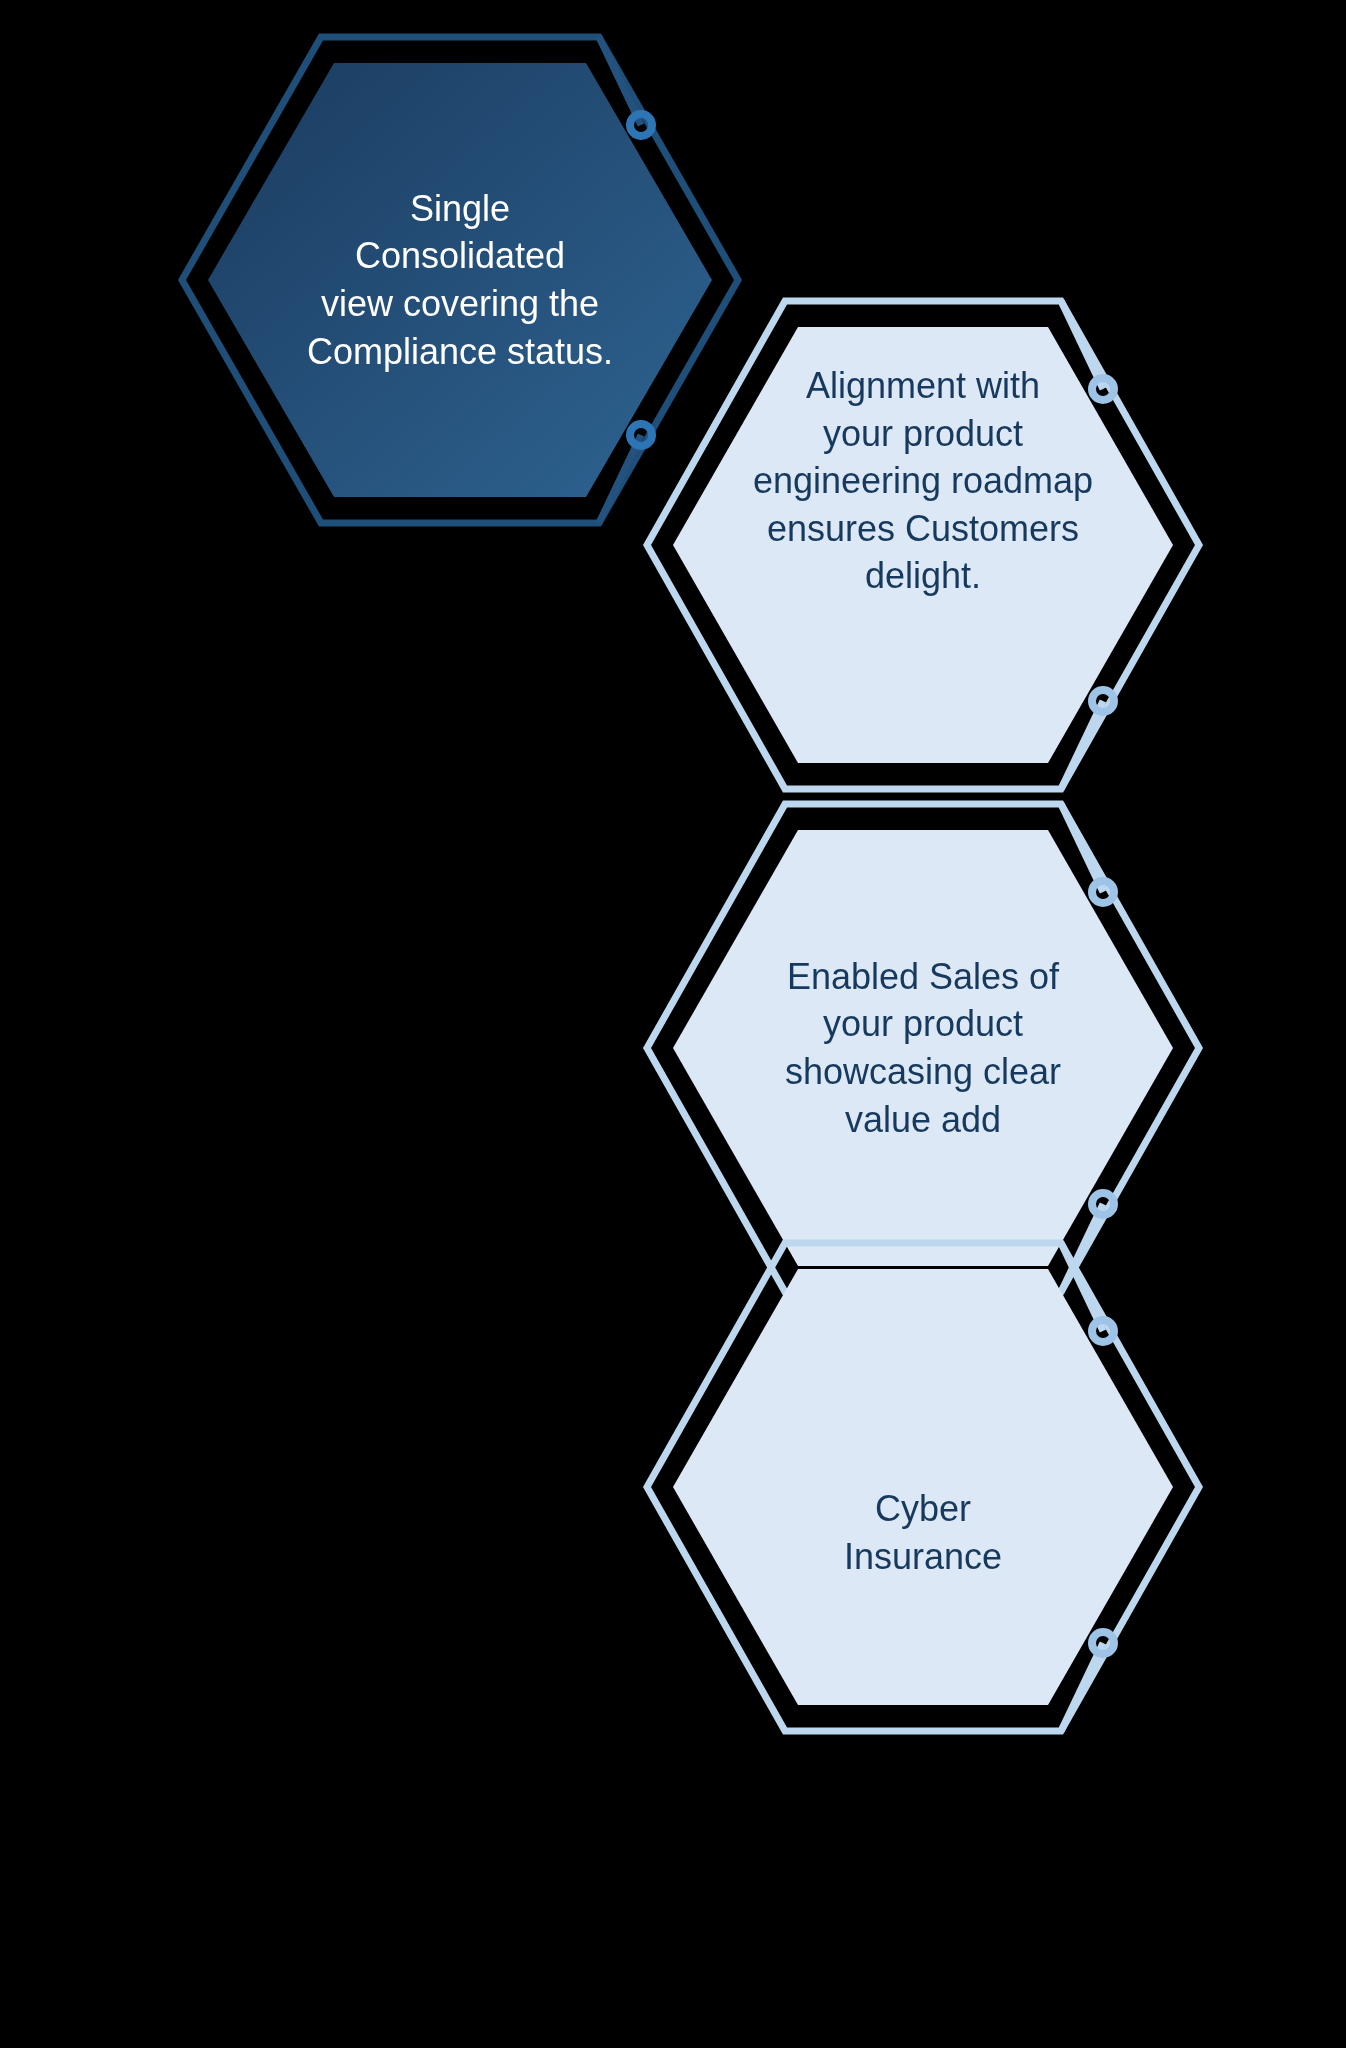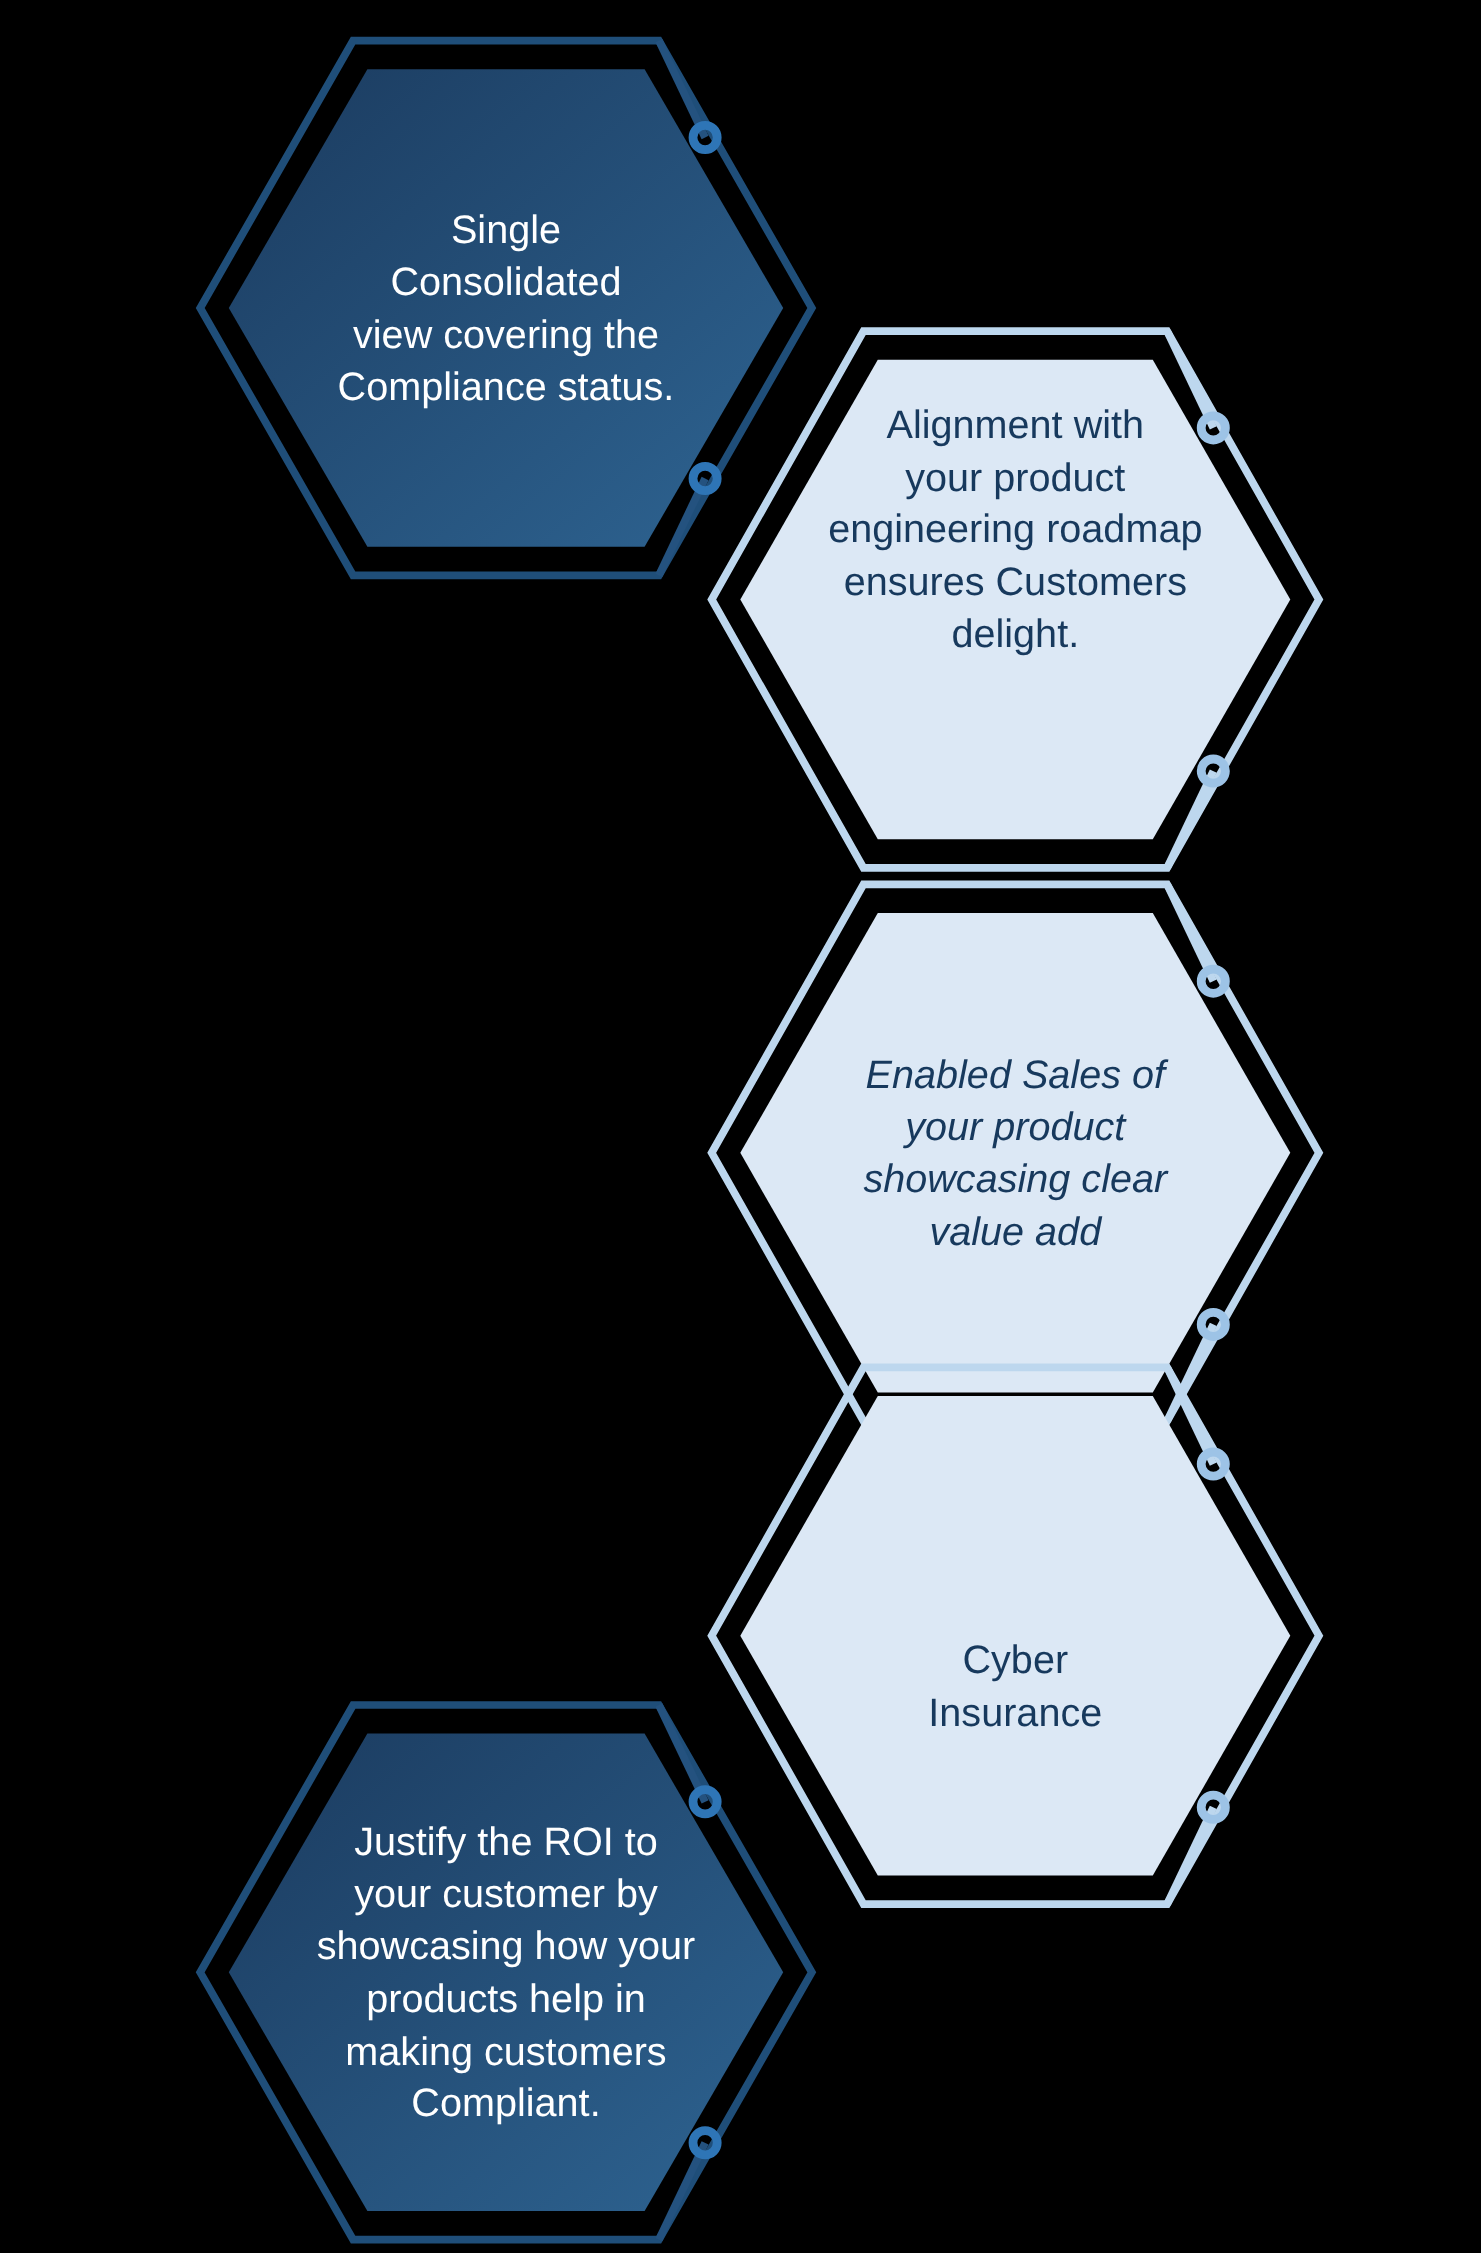--- a/index.html
+++ b/index.html
@@ -47,54 +47,38 @@
       <path d="M126 0 L378 0 L504 217 L378 434 L126 434 L0 217 Z" fill="url(#gradDark)"></path>
     </svg>
     <div class="hex-label" style="padding:0 60px;"><span>Single
 Consolidated
 view covering the
 Compliance status.</span></div>
   </div>
 
 
 
-  <div class="hex-group dark" style="left:208px;top:1576px;width:504px;height:434px;">
-    <svg class="hex-art" width="600" height="540" viewBox="-44 -52 600 540">
-      <path d="M113 -26 L391 -26 L530 217 L391 460 L113 460 L-26 217 Z" fill="none" stroke="#1f4e79" stroke-width="7"></path>
-      <path d="M391 -26 L433 62" stroke="#24527f" stroke-width="7" fill="none"></path>
-      <path d="M391 460 L433 372" stroke="#24527f" stroke-width="7" fill="none"></path>
-      <circle cx="433" cy="62" r="11" fill="none" stroke="#2e75b6" stroke-width="8"></circle>
-      <circle cx="433" cy="372" r="11" fill="none" stroke="#2e75b6" stroke-width="8"></circle>
-      <path d="M126 0 L378 0 L504 217 L378 434 L126 434 L0 217 Z" fill="url(#gradDark)"></path>
-    </svg>
-    <div class="hex-label" style="padding:0 30px;"><span>Justify the ROI to
-your customer by
-showcasing how your
-products help in
-making customers
-Compliant.</span></div>
-  </div>
 
   <div class="hex-group light" style="left:673px;top:327px;width:500px;height:308px;">
     <svg class="hex-art" width="600" height="542" viewBox="-44 -52 600 542">
       <path d="M112 -26 L388 -26 L526 218 L388 462 L112 462 L-26 218 Z" fill="none" stroke="#bdd7ee" stroke-width="7"></path>
       <path d="M388 -26 L430 62" stroke="#bdd7ee" stroke-width="7" fill="none"></path>
       <path d="M388 462 L430 374" stroke="#bdd7ee" stroke-width="7" fill="none"></path>
       <circle cx="430" cy="62" r="11" fill="none" stroke="#9dc3e6" stroke-width="8"></circle>
       <circle cx="430" cy="374" r="11" fill="none" stroke="#9dc3e6" stroke-width="8"></circle>
       <path d="M125 0 L375 0 L500 218 L375 436 L125 436 L0 218 Z" fill="#dce8f5"></path>
     </svg>
     <div class="hex-label" style="padding:0 55px;"><span>Alignment with
 your product
 engineering roadmap
 ensures Customers
 delight.</span></div>
   </div>
 
-  <div class="hex-group light" style="left:673px;top:830px;width:500px;height:436px;font-style:italic;">
+  <div class="hex-group light" style="left:673px;top:830px;width:500px;height:436px;">
     <svg class="hex-art" width="600" height="542" viewBox="-44 -52 600 542">
       <path d="M112 -26 L388 -26 L526 218 L388 462 L112 462 L-26 218 Z" fill="none" stroke="#bdd7ee" stroke-width="7"></path>
       <path d="M388 -26 L430 62" stroke="#bdd7ee" stroke-width="7" fill="none"></path>
       <path d="M388 462 L430 374" stroke="#bdd7ee" stroke-width="7" fill="none"></path>
       <circle cx="430" cy="62" r="11" fill="none" stroke="#9dc3e6" stroke-width="8"></circle>
       <circle cx="430" cy="374" r="11" fill="none" stroke="#9dc3e6" stroke-width="8"></circle>
       <path d="M125 0 L375 0 L500 218 L375 436 L125 436 L0 218 Z" fill="#dce8f5"></path>
     </svg>
     <div class="hex-label" style="padding:0 55px;"><span>Enabled Sales of
 your product

